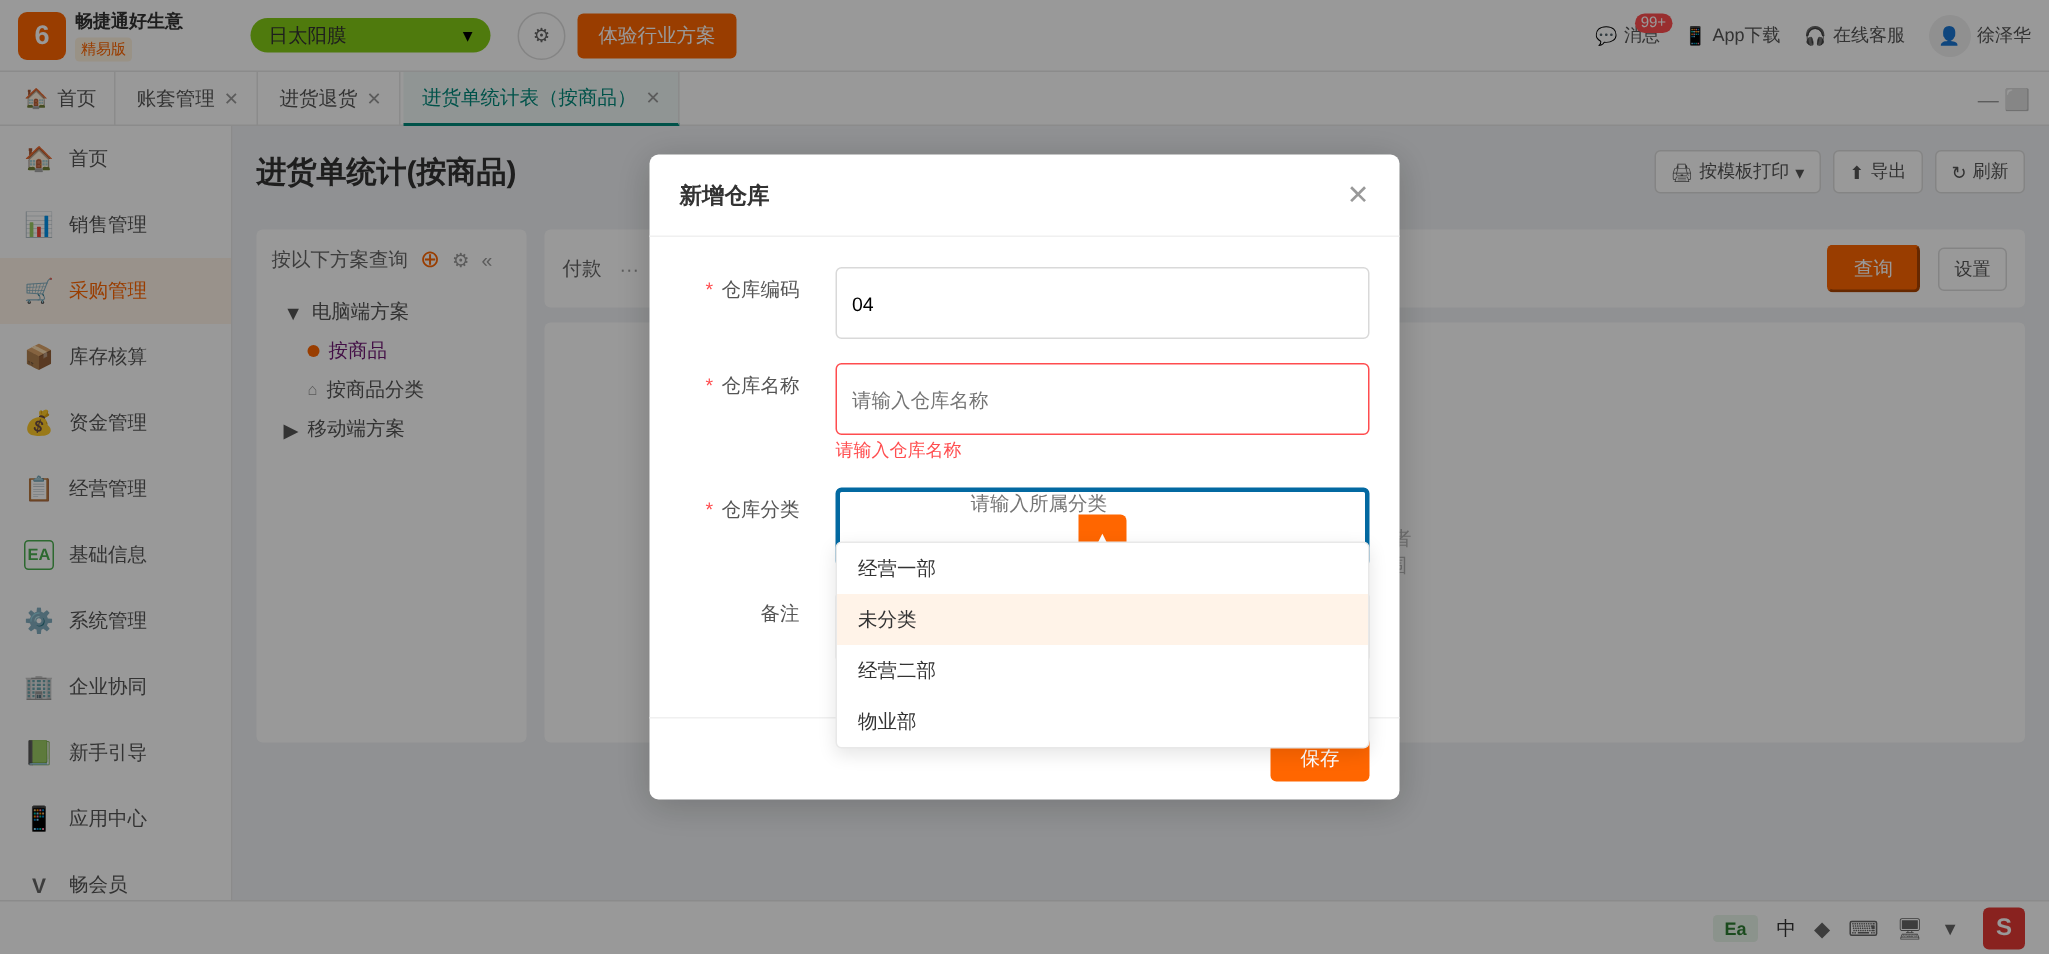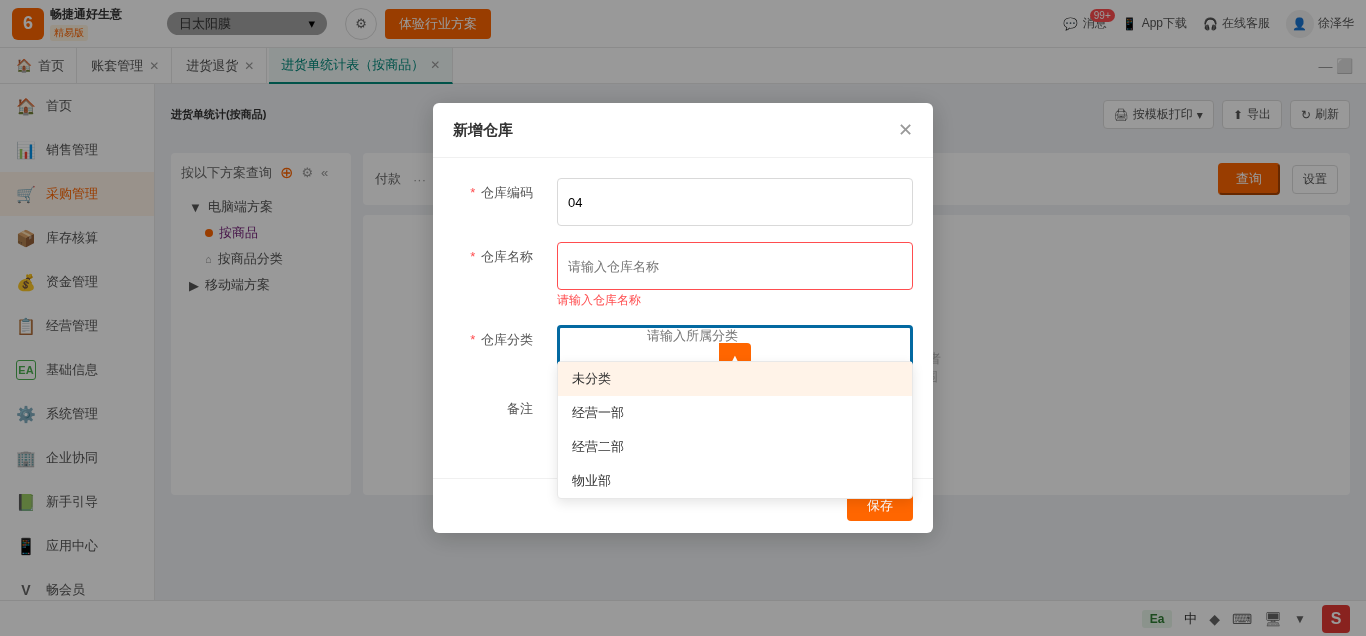--- a/index.html
+++ b/index.html
@@ -32,21 +32,21 @@
       justify-content: center;
       color: white;
       font-size: 18px;
       font-weight: bold;
       margin-right: 6px;
     }
     .logo-sub { font-size: 10px; color: #ff6600; background: #fff3e0; padding: 1px 4px; border-radius: 3px; margin-top: 2px; display: inline-block; }
     .header-search {
       display: flex;
       align-items: center;
-      background: #a3a3a3;
+      background: #84cc16;
       border-radius: 16px;
       padding: 4px 12px;
       width: 160px;
       margin-right: 10px;
     }
     .header-search input {
       border: none;
       background: transparent;
       outline: none;
       font-size: 13px;
@@ -172,21 +172,21 @@
 
     
     .content-area {
       flex: 1;
       padding: 16px;
       background: #f0f2f5;
       position: relative;
       overflow: hidden;
     }
     .page-title {
-      font-size: 11px;
+      font-size: 20px;
       font-weight: bold;
       color: #333;
       margin-bottom: 12px;
     }
     .page-toolbar {
       display: flex;
       align-items: center;
       justify-content: flex-end;
       gap: 8px;
       margin-bottom: 12px;
@@ -636,22 +636,22 @@
           <span class="required">*</span>
           <span>仓库分类</span>
         </div>
         <div class="form-input-wrap" style="position:relative;">
           <div class="form-input-with-btn">
             <input class="form-input-inner" type="text" placeholder="请输入所属分类" style="">
             <div class="form-input-arrow">▲</div>
           </div>
 
           <div class="dropdown-list">
+            <div class="dropdown-item">经营一部</div>
             <div class="dropdown-item selected">未分类</div>
-            <div class="dropdown-item">经营一部</div>
             <div class="dropdown-item">经营二部</div>
             <div class="dropdown-item">物业部</div>
           </div>
         </div>
       </div>
 
       <div class="form-row">
         <div class="form-label">
           <span>备注</span>
         </div>

